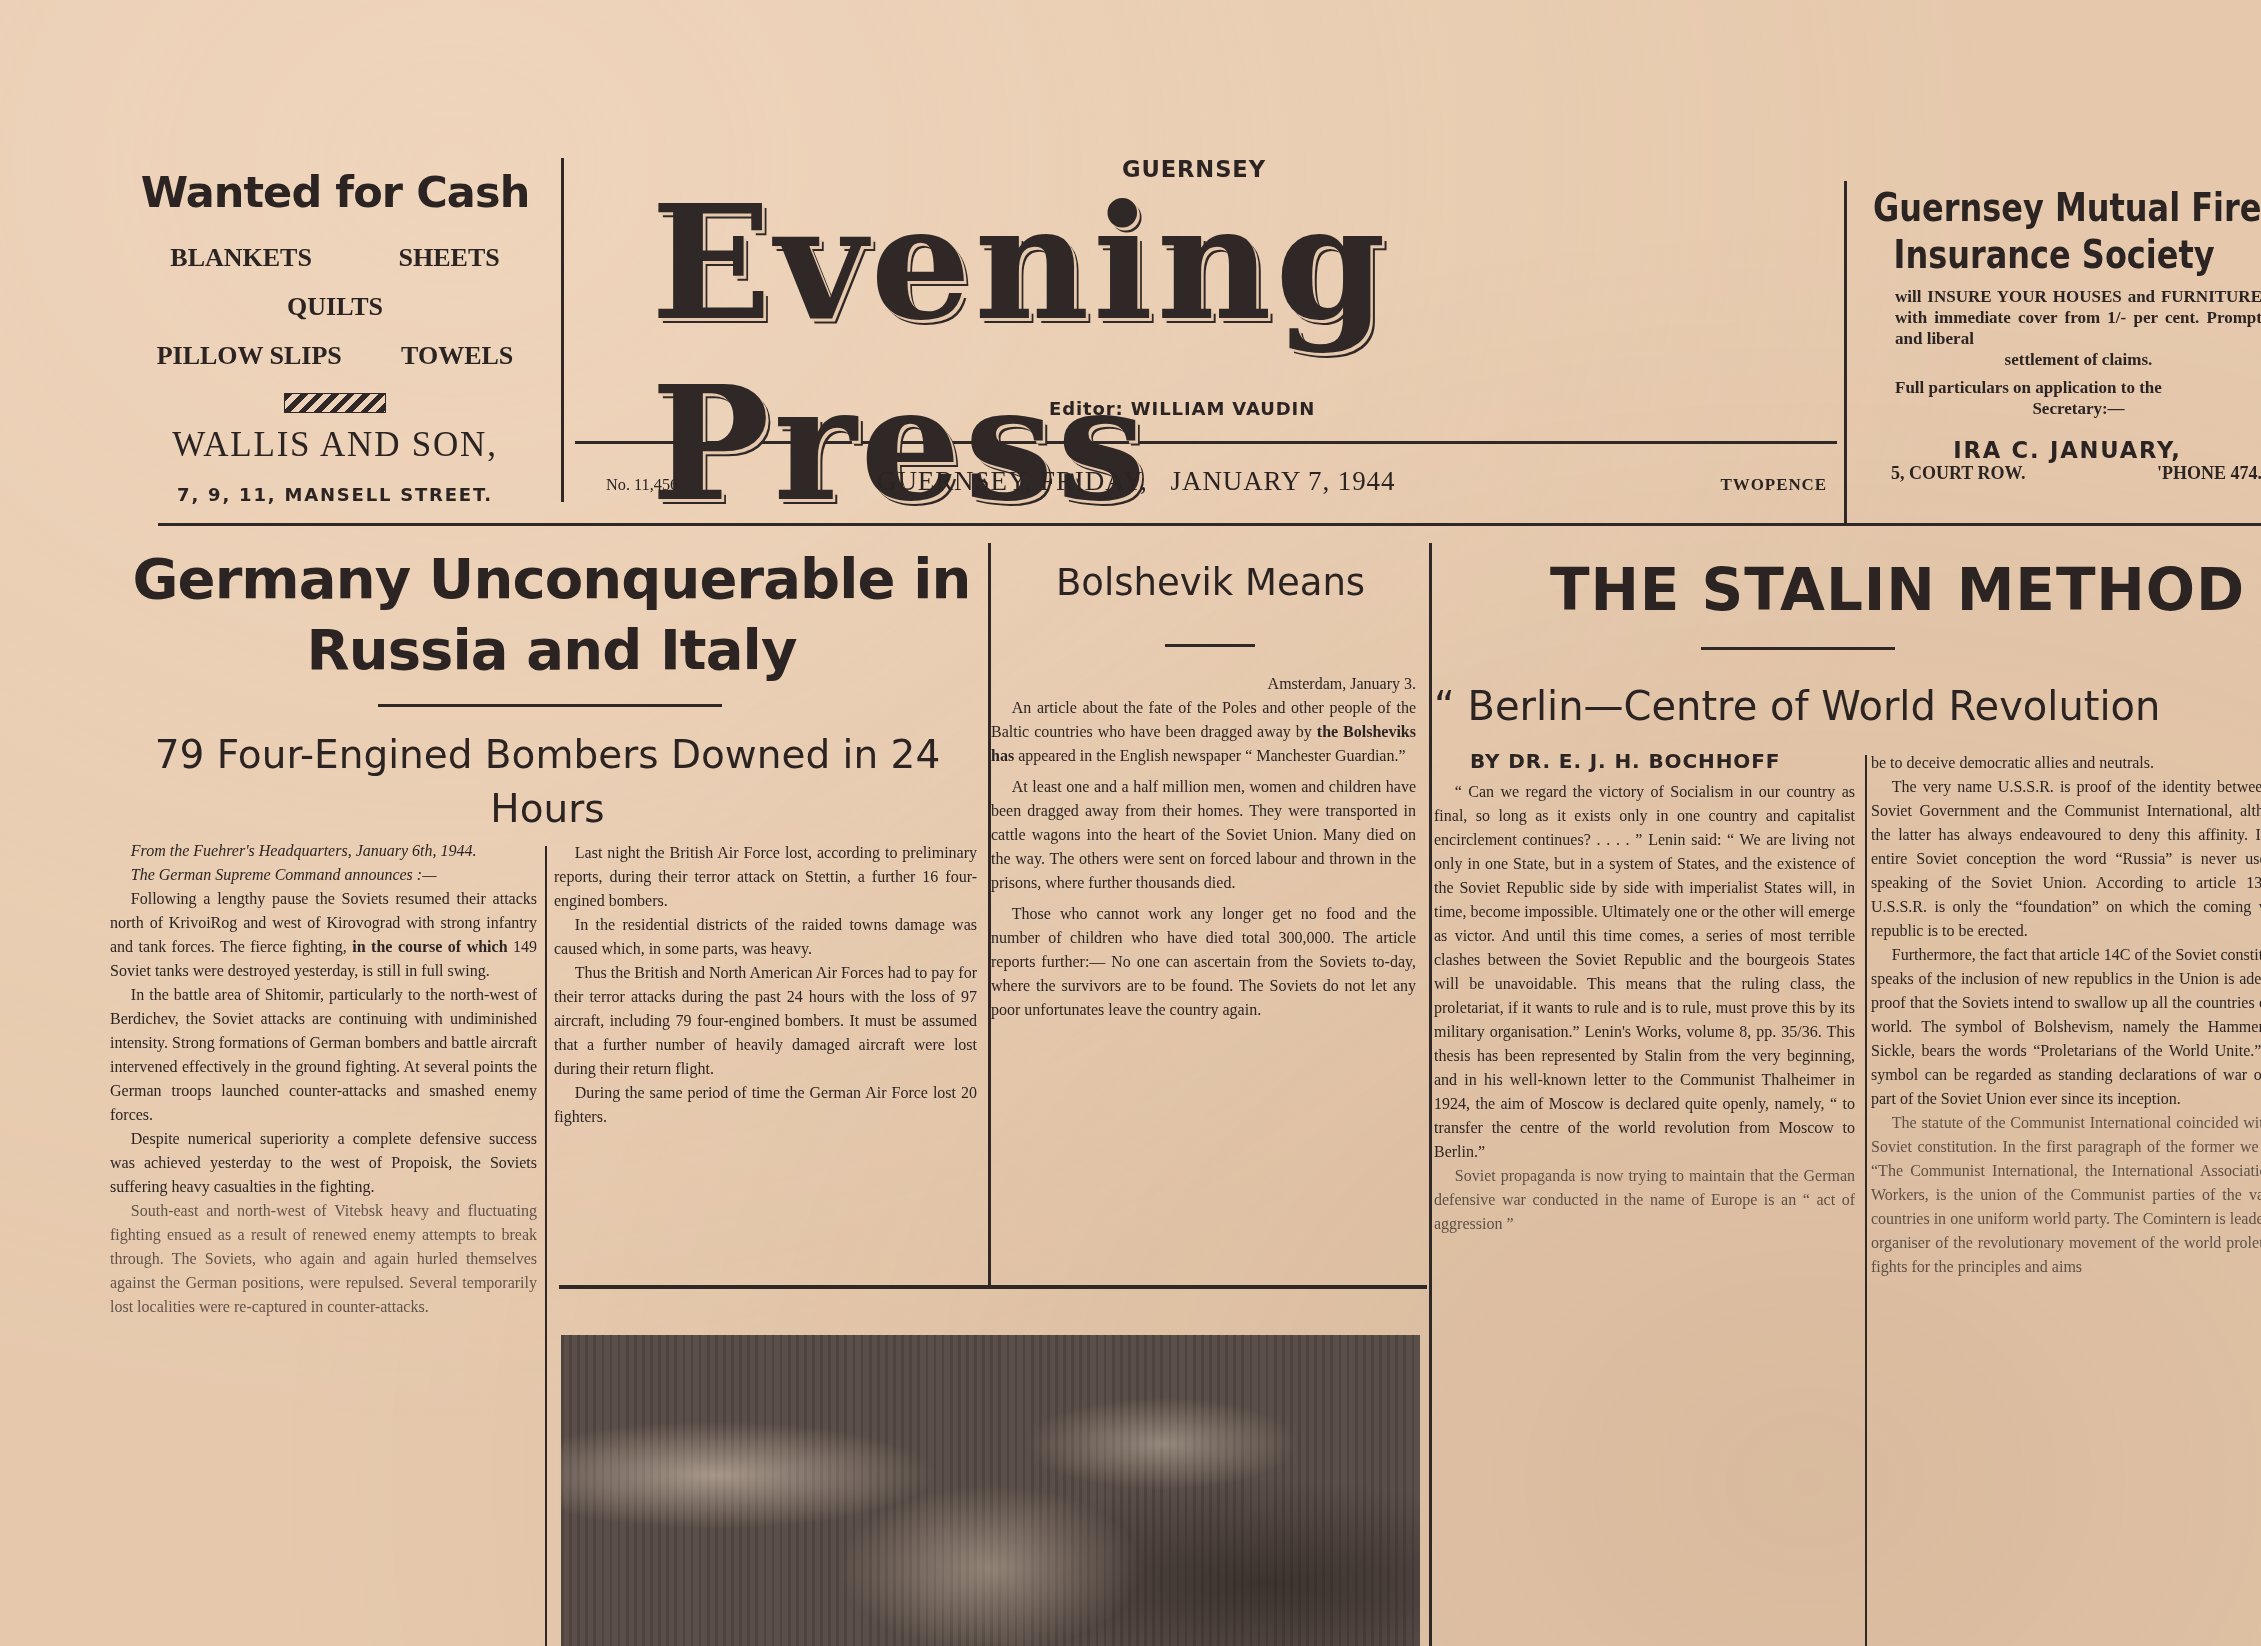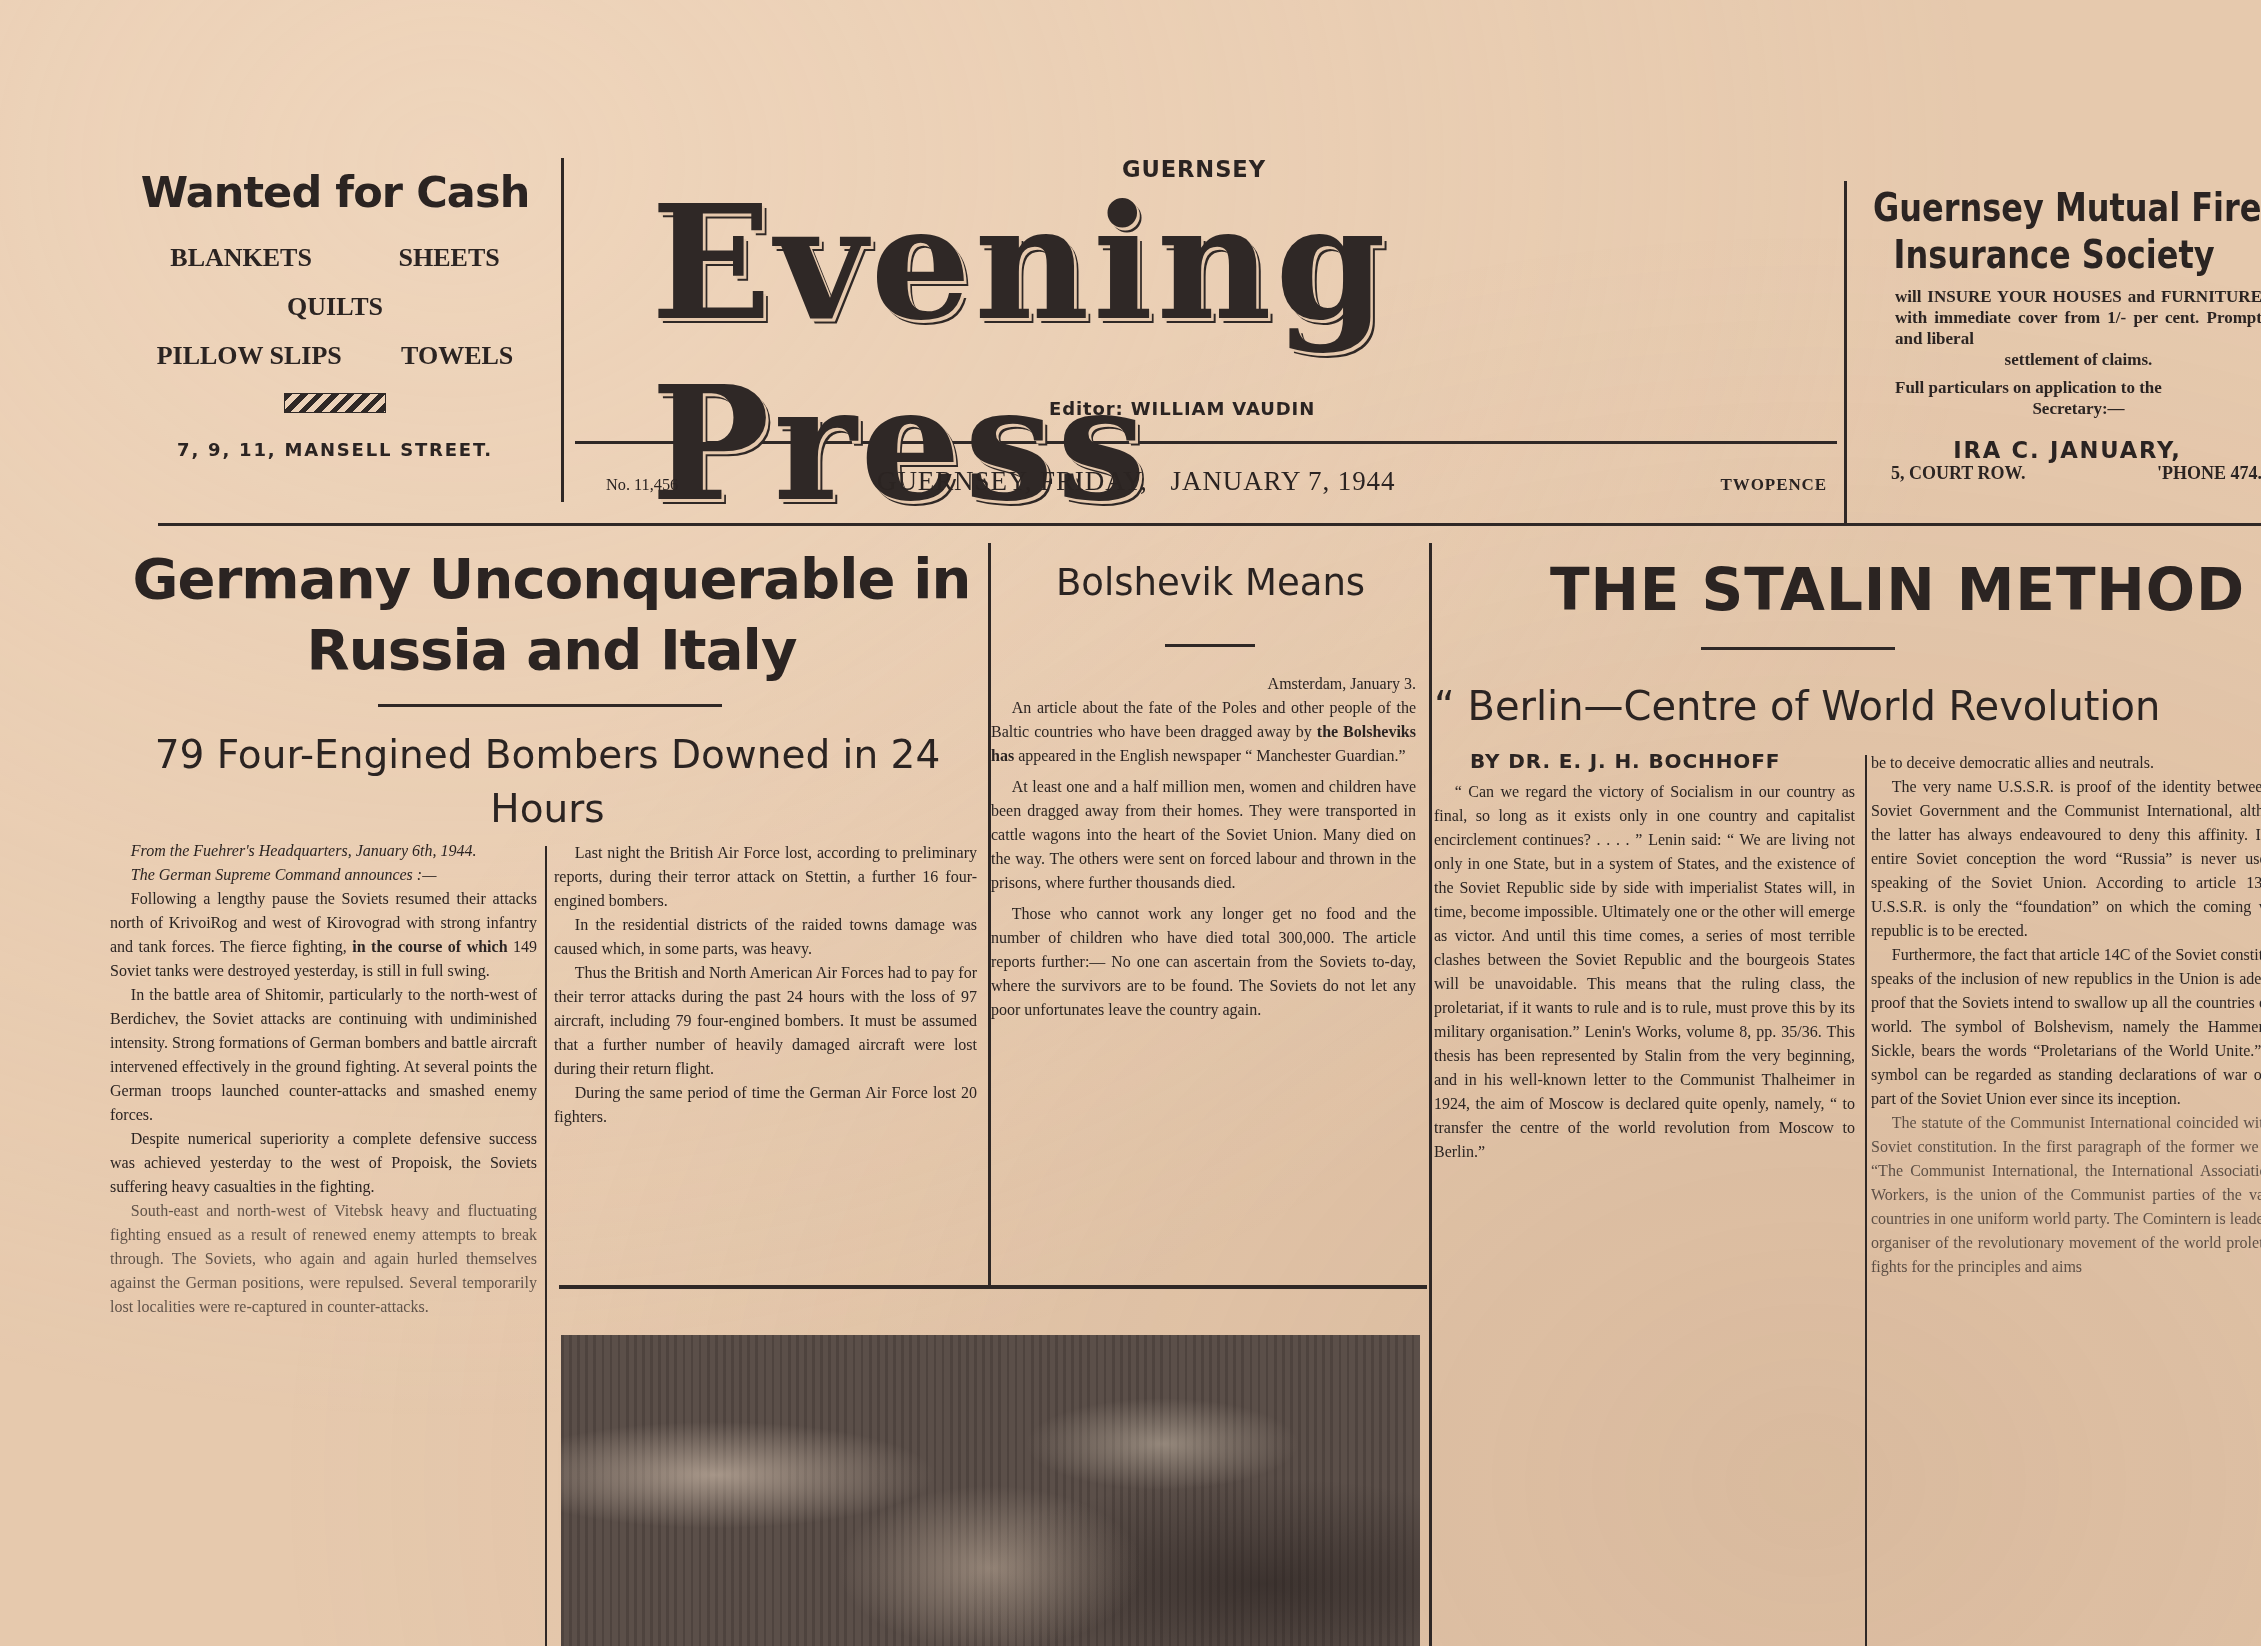--- a/index.html
+++ b/index.html
@@ -96,20 +96,21 @@
       </div>
     <div class="row" style="justify-content:center">
         <span>QUILTS</span>
       </div>
     <div class="row">
         <span>PILLOW SLIPS</span>
         <span>TOWELS</span>
       </div>
   </div>
   <div><span class="ornament"></span></div>
+  <div class="firm">WALLIS AND SON,</div>
   <div class="addr">7, 9, 11, MANSELL STREET.</div>
 </div>
 
 <div class="abs mast-small">GUERNSEY</div>
 <div class="abs mast-title">Evening Press</div>
 <div class="abs editor">Editor: WILLIAM VAUDIN</div>
 <div class="abs dateline">
   <span class="no">No. 11,456</span>
   <span class="date" style="white-space:pre">GUERNSEY, FRIDAY,   JANUARY 7, 1944</span>
   <span class="price">TWOPENCE</span>
@@ -159,20 +160,21 @@
   <p style="margin-top:7.2px">At least one and a half million men, women and children have been dragged away from their homes. They were transported in cattle wagons into the heart of the Soviet Union. Many died on the way. The others were sent on forced labour and thrown in the prisons, where further thousands died.</p>
   <p style="margin-top:7.2px">Those who cannot work any longer get no food and the number of children who have died total 300,000. The article reports further:— No one can ascertain from the Soviets to-day, where the survivors are to be found. The Soviets do not let any poor unfortunates leave the country again.</p>
 </div>
 
 <div class="abs h-stalin">THE STALIN METHOD</div>
 <div class="abs h-berlin">“ Berlin—Centre of World Revolution</div>
 <div class="abs byline">BY DR. E. J. H. BOCHHOFF</div>
 
 <div class="col" style="left:1434px;top:780px;width:421px;height:867px;">
   <p>“ Can we regard the victory of Socialism in our country as final, so long as it exists only in one country and capitalist encirclement continues? . . . . ” Lenin said: “ We are living not only in one State, but in a system of States, and the existence of the Soviet Republic side by side with imperialist States will, in time, become impossible. Ultimately one or the other will emerge as victor. And until this time comes, a series of most terrible clashes between the Soviet Republic and the bourgeois States will be unavoidable. This means that the ruling class, the proletariat, if it wants to rule and is to rule, must prove this by its military organisation.” Lenin's Works, volume 8, pp. 35/36. This thesis has been represented by Stalin from the very beginning, and in his well-known letter to the Communist Thalheimer in 1924, the aim of Moscow is declared quite openly, namely, “ to transfer the centre of the world revolution from Moscow to Berlin.”</p>
+  <p class="fade">Soviet propaganda is now trying to maintain that the German defensive war conducted in the name of Europe is an “ act of aggression ”</p>
 </div>
 
 <div class="col" style="left:1871px;top:751px;width:425px;height:896px;">
   <p style="text-indent:0">be to deceive democratic allies and neutrals.</p>
   <p>The very name U.S.S.R. is proof of the identity between the Soviet Government and the Communist International, although the latter has always endeavoured to deny this affinity. In the entire Soviet conception the word “Russia” is never used in speaking of the Soviet Union. According to article 13, the U.S.S.R. is only the “foundation” on which the coming world republic is to be erected.</p>
   <p>Furthermore, the fact that article 14C of the Soviet constitution speaks of the inclusion of new republics in the Union is adequate proof that the Soviets intend to swallow up all the countries of the world. The symbol of Bolshevism, namely the Hammer and Sickle, bears the words “Proletarians of the World Unite.” This symbol can be regarded as standing declarations of war on the part of the Soviet Union ever since its inception.</p>
   <p class="fade">The statute of the Communist International coincided with the Soviet constitution. In the first paragraph of the former we read: “The Communist International, the International Association of Workers, is the union of the Communist parties of the various countries in one uniform world party. The Comintern is leader and organiser of the revolutionary movement of the world proletariat, fights for the principles and aims</p>
 </div>
 
 

